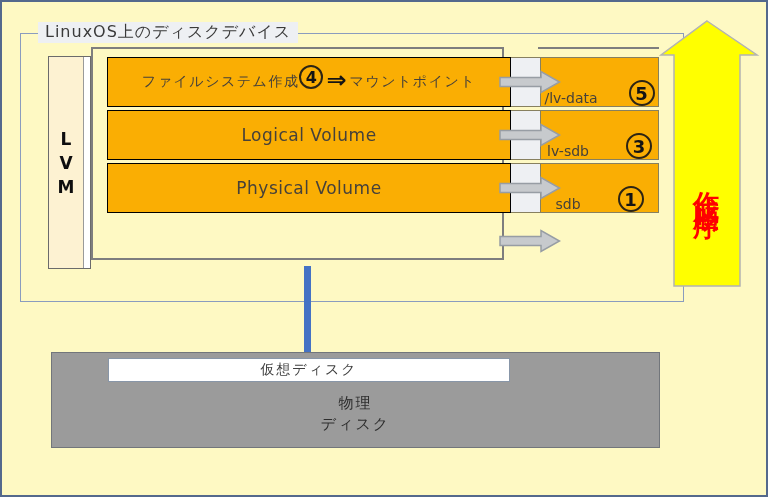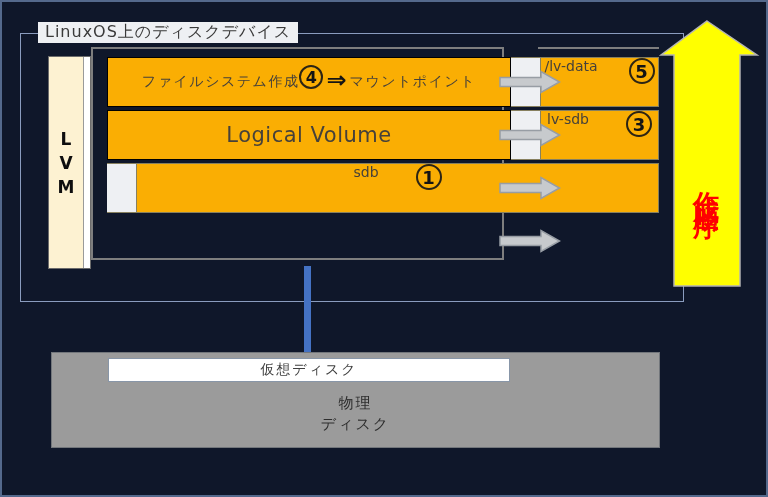--- a/index.html
+++ b/index.html
@@ -1,19 +1,19 @@
 <!DOCTYPE html>
 <html><head>
 <meta charset="utf-8">
 <style>
   * { margin:0; padding:0; box-sizing:border-box; }
   body { background:#d8d8d8; font-family:"DejaVu Sans","Liberation Sans",sans-serif; }
   #canvas{
     position:relative; width:768px; height:497px;
-    background:#0f172a; border:2px solid #54698c; overflow:hidden;
+    background:#fef9c3; border:2px solid #54698c; overflow:hidden;
   }
   
   .inner-box{ position:absolute; left:18px; top:31px; width:664px; height:269px;
     border:1.5px solid #8a9cbe; z-index:0; }
   .diagram-title{ position:absolute; left:36px; top:20px; z-index:3;
     font-size:16px; color:#3a3a3a; background:#eef0f3; padding:0 7px; letter-spacing:1px; }
   
   .back-frame{ position:absolute; left:89px; top:45px; width:413px; height:213px;
     border:2px solid #7e7e7e; z-index:1; }
   .back-frame-right{ position:absolute; left:536px; top:45px; width:121px; height:10px;
@@ -26,23 +26,23 @@
     display:flex; flex-direction:column; align-items:center; justify-content:center; }
   .lvm-letter{ font-weight:bold; font-size:17px; color:#0e0e0e; line-height:24px; }
   
   .rows{ position:absolute; left:105px; top:55px; width:552px; z-index:2; }
   .row{ height:50px; margin-bottom:3px; display:flex; }
   .cell-left{ width:404px; background:#faae03; border:1px solid #000000;
     display:flex; align-items:center; justify-content:center; }
   .cell-gap{ width:29px; background:#eef0f3;
     border-top:1px solid #87805f; border-bottom:1px solid #87805f; }
   .cell-right{ flex:1; background:#faae03; border:1px solid #87805f;
-    display:flex; align-items:flex-start; justify-content:center;gap:29px; }
+    display:flex; align-items:flex-end; justify-content:center;gap:29px; }
   .jp-label{ font-size:14px; color:#46413a; letter-spacing:1.5px; }
-  .en-label{ font-size:21px; color:#46413a; letter-spacing:.5px; }
+  .en-label{ font-size:17px; color:#46413a; letter-spacing:.5px; }
   .r-label{ font-size:14px; color:#46413a; }
   .imply{ font-size:24px; font-weight:bold; color:#141414; margin:0 3px; position:relative; top:-2px; }
   .badge{ display:inline-flex; align-items:center; justify-content:center;
     width:24px; height:24px; border:2px solid #2c2414; border-radius:50%;
     font-weight:bold; font-size:16px; color:#141414; flex:none; }
   .badge-inline{ position:relative; top:-5px; }
   .badge-right{ margin-left:8px; width:26px; height:26px; font-size:18px; }
   .badge-tight{ margin-left:2px; }
   
   .garrow{ position:absolute; left:497px; z-index:4; }
@@ -105,20 +105,23 @@
       </div>
       <div class="cell-gap"></div>
       <div class="cell-right">
         <span class="r-label">lv-sdb</span>
         <span class="badge badge-right">3</span>
       </div>
     </div>
 
 
     <div class="row">
+      <div class="cell-left">
+        <span class="en-label">Physical Volume</span>
+      </div>
       <div class="cell-gap"></div>
       <div class="cell-right">
         <span class="r-label">sdb</span>
         <span class="badge badge-right">1</span>
       </div>
     </div>
 
   </div>
 
   <svg class="garrow" style="top:68px" width="62" height="24" viewBox="0 0 62 24">

